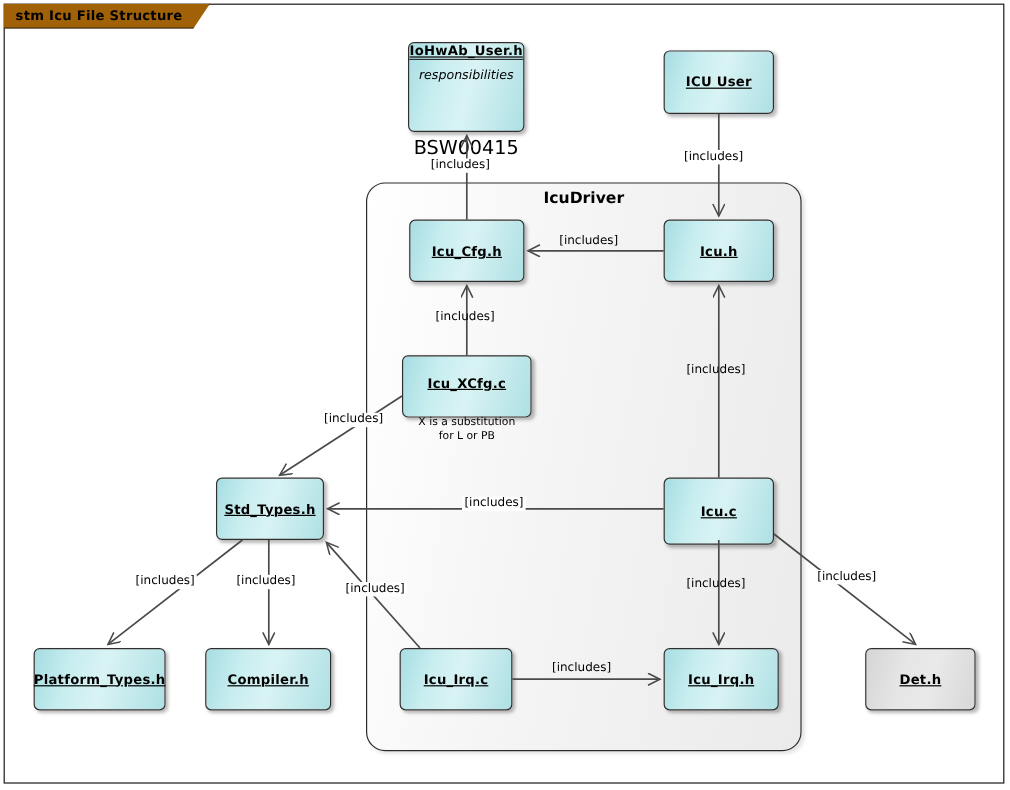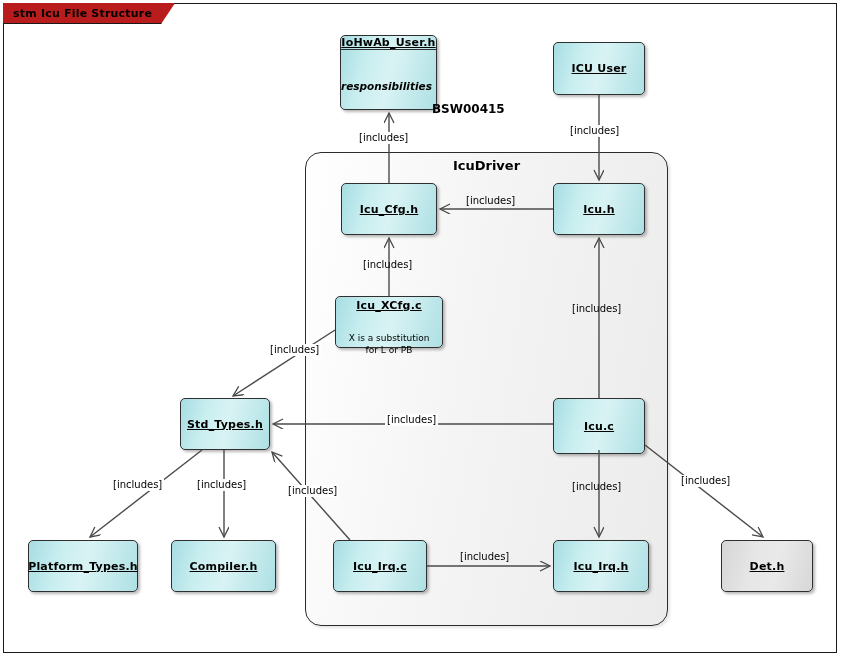--- a/index.html
+++ b/index.html
@@ -30,21 +30,21 @@
   }
   
   .title-tab {
     position: absolute;
     left: 3px;
     top: 3px;
     height: 20px;
     padding: 0 22px 0 10px;
     display: flex;
     align-items: center;
-    background: #b91c1c;
+    background: #a16207;
     border-right: 1.5px solid #1a1a1a;
     border-bottom: 1.5px solid #1a1a1a;
     font-size: 11px;
     font-weight: bold;
     color: #000;
     letter-spacing: 0.2px;
     -webkit-clip-path: polygon(0 0, 100% 0, calc(100% - 14px) 100%, 0 100%);
     clip-path: polygon(0 0, 100% 0, calc(100% - 14px) 100%, 0 100%);
     white-space: nowrap;
   }
@@ -104,34 +104,33 @@
   .node.compart .hdr {
     height: 27px;
     display: flex;
     align-items: center;
     justify-content: center;
     border-bottom: 1.2px solid #2f2f2f;
   }
   .node.compart .body {
     flex: 1;
     display: flex;
-    flex-direction: row;
+    flex-direction: column;
     align-items: center;
     justify-content: space-between;
     padding-top: 6px;
-    font-weight: bold;
   }
   .node .resp {
     font-size: 10.5px;
     font-style: italic;
     color: #000;
     line-height: 14px;
   }
   .node .respval {
-    font-size: 12px;
+    font-size: 16px;
     color: #000;
     line-height: 14px;
     margin-top: 46px;
   }
   .node .note {
     font-size: 9px;
     color: #000;
     text-align: center;
     line-height: 12px;
     padding: 0 5px;
@@ -196,21 +195,21 @@
   </div>
 
   <div class="node simple" style="left:341px; top:183px; width:96px; height:52px;">
     <span class="nm">Icu_Cfg.h</span>
   </div>
 
   <div class="node simple" style="left:553px; top:183px; width:92px; height:52px;">
     <span class="nm">Icu.h</span>
   </div>
 
-  <div class="node" style="left:335px; top:296px; width:108px; height:52px; justify-content:flex-start; padding-top:2px;">
+  <div class="node" style="left:335px; top:296px; width:108px; height:52px; justify-content:flex-start; padding-top:16px;">
     <span class="nm">Icu_XCfg.c</span>
     <span class="note" style="margin-top:20px;">X is a substitution</span>
     <span class="note">for L or PB</span>
   </div>
 
   <div class="node simple" style="left:180px; top:398px; width:90px; height:52px;">
     <span class="nm">Std_Types.h</span>
   </div>
 
   <div class="node simple" style="left:553px; top:398px; width:92px; height:56px;">

